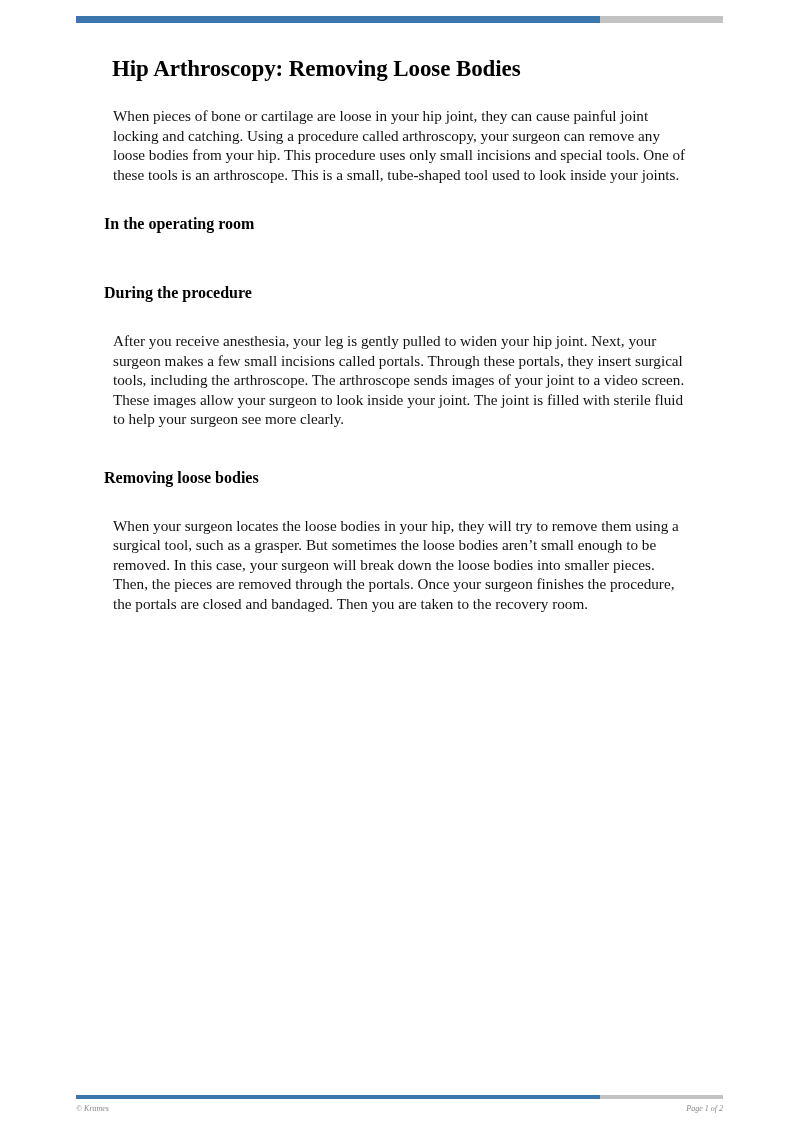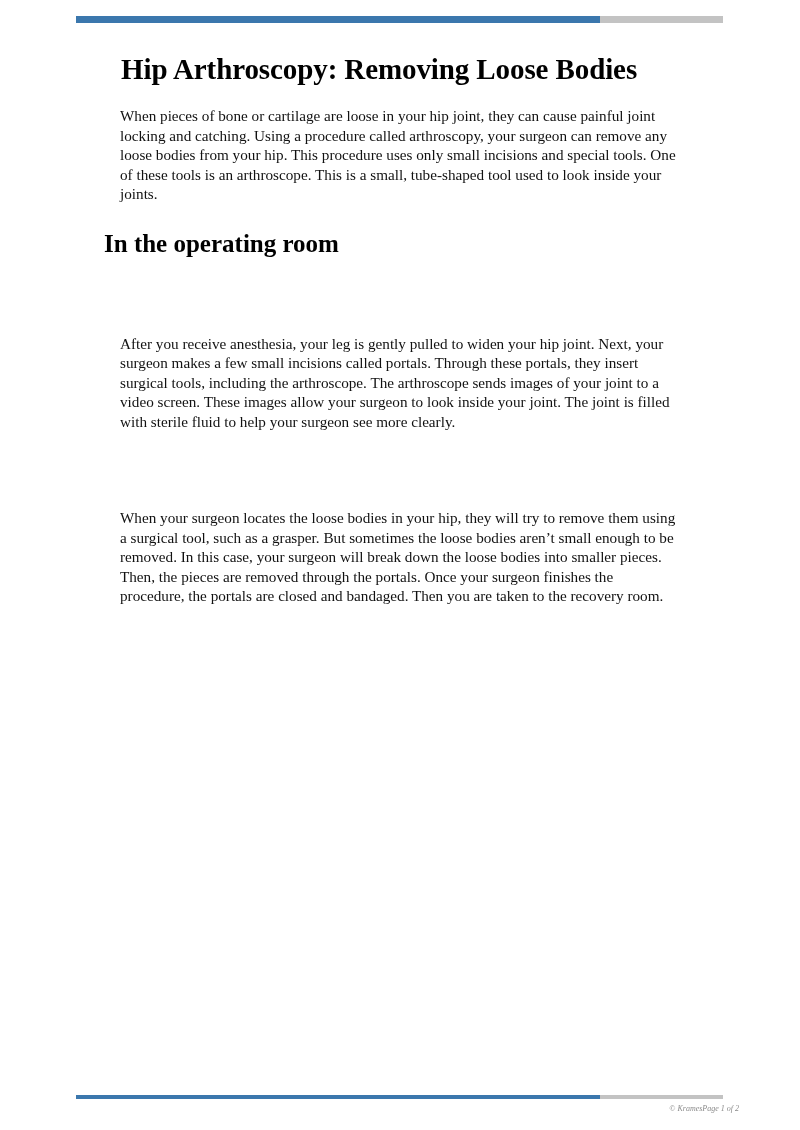--- a/index.html
+++ b/index.html
@@ -40,41 +40,41 @@
   #doc-column {
     position: absolute;
     left: 104px;
     top: 52px;
     width: 592px;
   }
 
   #page-title {
     font-family: "Liberation Serif", "DejaVu Serif", serif;
     font-weight: bold;
-    font-size: 29px;
+    font-size: 23px;
     line-height: 34px;
     letter-spacing: -0.1px;
-    margin: 0 0 20px 17px;
+    margin: 0 0 20px 8px;
     color: #000;
   }
 
   .section-heading {
     font-family: "Liberation Serif", "DejaVu Serif", serif;
     font-weight: bold;
-    font-size: 25px;
+    font-size: 16px;
     line-height: 24px;
     margin: 0;
     color: #000;
   }
 
   .body-text {
     font-family: "Liberation Serif", "DejaVu Serif", serif;
     font-size: 15.2px;
     line-height: 19.5px;
-    margin: 16px;
+    margin: 9px;
     color: #111111;
     text-align: left;
   }
 
   
   .block-intro { margin-bottom: 0; }
   .spacer-before-heading { height: 28px; }
   .spacer-after-heading  { height: 17px; }
 
   
@@ -91,27 +91,27 @@
     height: 100%;
     background: #3b77ad;
   }
   #footer-rule .seg-gray {
     flex: 1;
     height: 100%;
     background: #c3c3c3;
   }
   #footer-bar {
     position: absolute;
-    left: 92px;
+    left: 76px;
     top: 1101px;
     width: 647px;
     height: 14px;
     display: flex;
     align-items: center;
-    justify-content: flex-end;
+    justify-content: space-between;
     font-family: "Liberation Serif", "DejaVu Serif", serif;
     font-style: italic;
     font-size: 8px;
     color: #8a8a8a;
   }
   #footer-bar .copyright { text-align: left; }
   #footer-bar .page-number { text-align: right; font-family: Liberation Serif, serif; }
 </style>
 </head>
 <body>
@@ -125,24 +125,26 @@
 
   <h1 id="page-title">Hip Arthroscopy: Removing Loose Bodies</h1>
 
   <p class="body-text block-intro">When pieces of bone or cartilage are loose in your hip joint, they can cause painful joint locking and catching. Using a procedure called arthroscopy, your surgeon can remove any loose bodies from your hip. This procedure uses only small incisions and special tools. One of these tools is an arthroscope. This is a small, tube-shaped tool used to look inside your joints.</p>
 
   <div class="spacer-before-heading"></div>
   <h2 class="section-heading">In the operating room</h2>
   <div class="spacer-after-heading"></div>
 
   <div class="spacer-before-heading"></div>
+  <h2 class="section-heading">During the procedure</h2>
   <div class="spacer-after-heading"></div>
   <p class="body-text">After you receive anesthesia, your leg is gently pulled to widen your hip joint. Next, your surgeon makes a few small incisions called portals. Through these portals, they insert surgical tools, including the arthroscope. The arthroscope sends images of your joint to a video screen. These images allow your surgeon to look inside your joint. The joint is filled with sterile fluid to help your surgeon see more clearly.</p>
 
   <div class="spacer-before-heading"></div>
+  <h2 class="section-heading">Removing loose bodies</h2>
   <div class="spacer-after-heading"></div>
   <p class="body-text">When your surgeon locates the loose bodies in your hip, they will try to remove them using a surgical tool, such as a grasper. But sometimes the loose bodies aren’t small enough to be removed. In this case, your surgeon will break down the loose bodies into smaller pieces. Then, the pieces are removed through the portals. Once your surgeon finishes the procedure, the portals are closed and bandaged. Then you are taken to the recovery room.</p>
 
 </div>
 
 <div id="footer-rule">
   <div class="seg-blue"></div>
   <div class="seg-gray"></div>
 </div>
 

